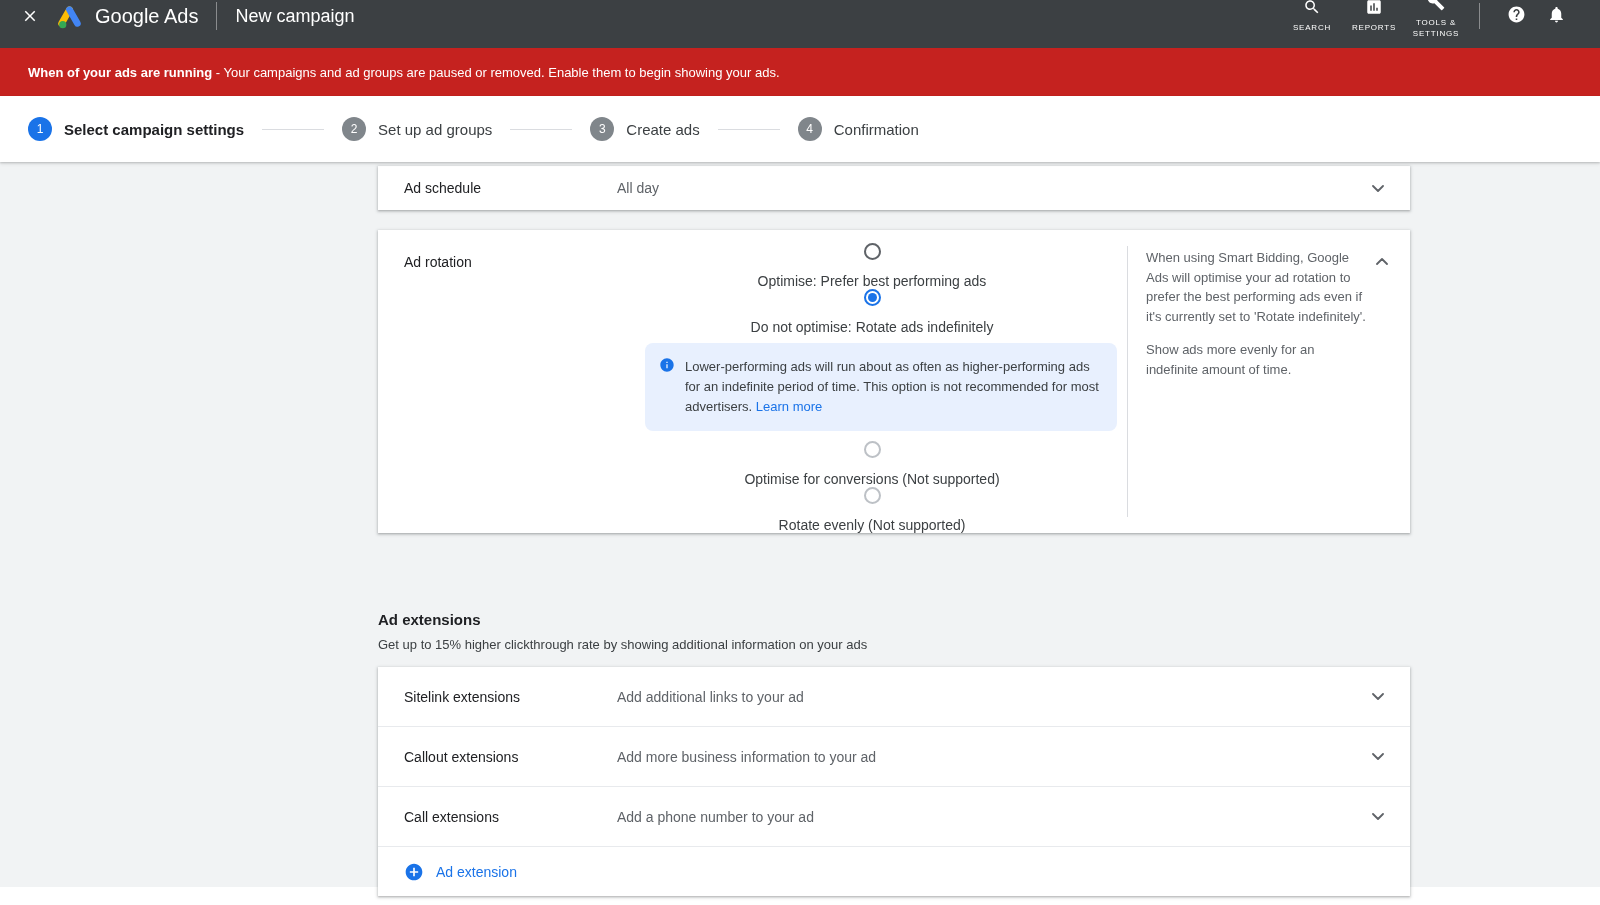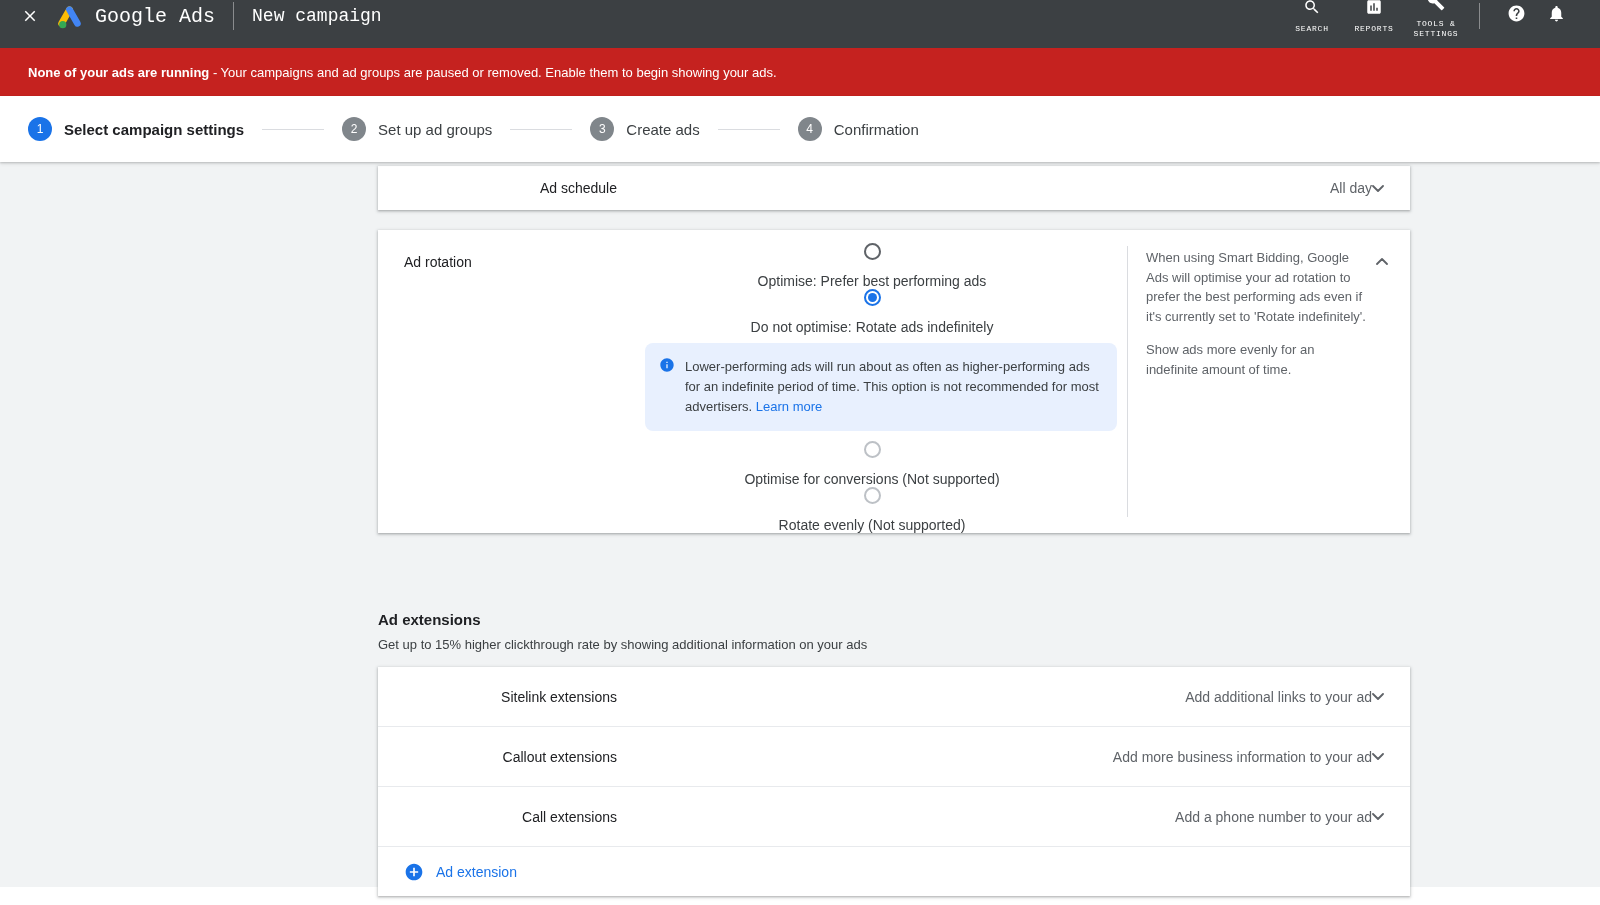--- a/index.html
+++ b/index.html
@@ -1,20 +1,20 @@
 <!DOCTYPE html>
 <html><head>
 <meta charset="utf-8">
 <style>
   * { margin:0; padding:0; box-sizing:border-box; }
   html,body { width:1600px; height:905px; overflow:hidden; background:#fff;
     font-family:"Liberation Sans","DejaVu Sans",sans-serif; }
 
   
-  .topbar { height:48px; background:#3c4043; display:flex; align-items:center; padding:0 24px 16px 16px;font-family:Liberation Mono, monospace; }
+  .topbar { height:48px; background:#3c4043; display:flex; align-items:center; padding:0 24px 16px 16px; }
   .tb-close { width:28px; display:flex; align-items:center; justify-content:center; cursor:pointer; margin-right:12px; }
   .tb-logo { margin-right:12px; display:flex; align-items:center; }
   .tb-brand { color:#fff; font-size:20px; margin-right:18px; white-space:nowrap; }
   .tb-divider { width:1px; height:28px; background:rgba(255,255,255,.4); margin-right:18px; }
   .tb-title { color:#fff; font-size:18px; font-weight:400; white-space:nowrap; }
   .tb-right { margin-left:auto; display:flex; align-items:center; }
   .tb-nav-item { width:62px; display:flex; flex-direction:column; align-items:center; gap:3px; cursor:pointer; color:#fff; }
   .tb-nav-label { font-size:8px; letter-spacing:.8px; text-align:center; line-height:1.3; }
   .tb-vdiv { width:1px; height:26px; background:rgba(255,255,255,.4); margin:0 16px 0 12px; }
   .tb-icon-btn { width:40px; display:flex; align-items:center; justify-content:center; cursor:pointer; }
@@ -33,21 +33,21 @@
   .step.active .step-circle { background:#1a73e8; }
   .step-label { font-size:15px; color:#3c4043; white-space:nowrap; }
   .step.active .step-label { font-weight:700; color:#202124; }
   .step-connector { width:62px; height:1px; background:#dadce0; margin:0 18px; }
 
   
   .content { background:#f1f3f4; height:725px; padding-top:4px; }
   .container { margin-left:378px; width:1032px; }
   .card { background:#fff; box-shadow:0 1px 2px 0 rgba(60,64,67,.30), 0 1px 3px 1px rgba(60,64,67,.15); }
 
-  .setting-row { display:flex; align-items:center; height:44px;text-align:right; }
+  .setting-row { display:flex; align-items:center; height:44px; }
   .row-label { width:239px; padding-left:26px; font-size:14px; color:#202124; flex:none; }
   .row-value { flex:1; font-size:14px; color:#5f6368; }
   .row-chevron { padding-right:26px; display:flex; align-items:center; cursor:pointer; }
 
   
   .rot-card { margin-top:20px; display:flex; min-height:245px; }
   .rot-left { width:239px; padding:24px 0 0 26px; font-size:14px; color:#202124; flex:none; }
   .rot-mid { width:510px; padding-top:13px; flex:none; }
   .rot-vdivider { width:1px; background:#dadce0; margin:16px 0; flex:none; }
   .rot-right { flex:1; padding:18px 22px 18px 18px; display:flex; align-items:flex-start; gap:10px; }
@@ -140,21 +140,21 @@
         <svg width="19" height="19" viewBox="0 0 24 24">
             <path fill="#fff" d="M12 22c1.1 0 2-.9 2-2h-4c0 1.1.89 2 2 2zm6-6v-5c0-3.07-1.64-5.64-4.5-6.32V4c0-.83-.67-1.5-1.5-1.5s-1.5.67-1.5 1.5v.68C7.63 5.36 6 7.92 6 11v5l-2 2v1h16v-1l-2-2z"></path>
           </svg>
       </span>
     </div>
   </div>
 </header>
 
 <div class="alert">
   <span>
-    <strong>None of your ads are running</strong><span> - Your campaigns and ad groups are paused or removed. Enable them to begin showing your ads.</span>
+    <strong>When of your ads are running</strong><span> - Your campaigns and ad groups are paused or removed. Enable them to begin showing your ads.</span>
   </span>
 </div>
 
 <nav class="stepper">
   <div class="step active">
     <span class="step-circle">1</span>
     <span class="step-label">Select campaign settings</span>
   </div>
   <div class="step-connector"></div>
   <div class="step">

